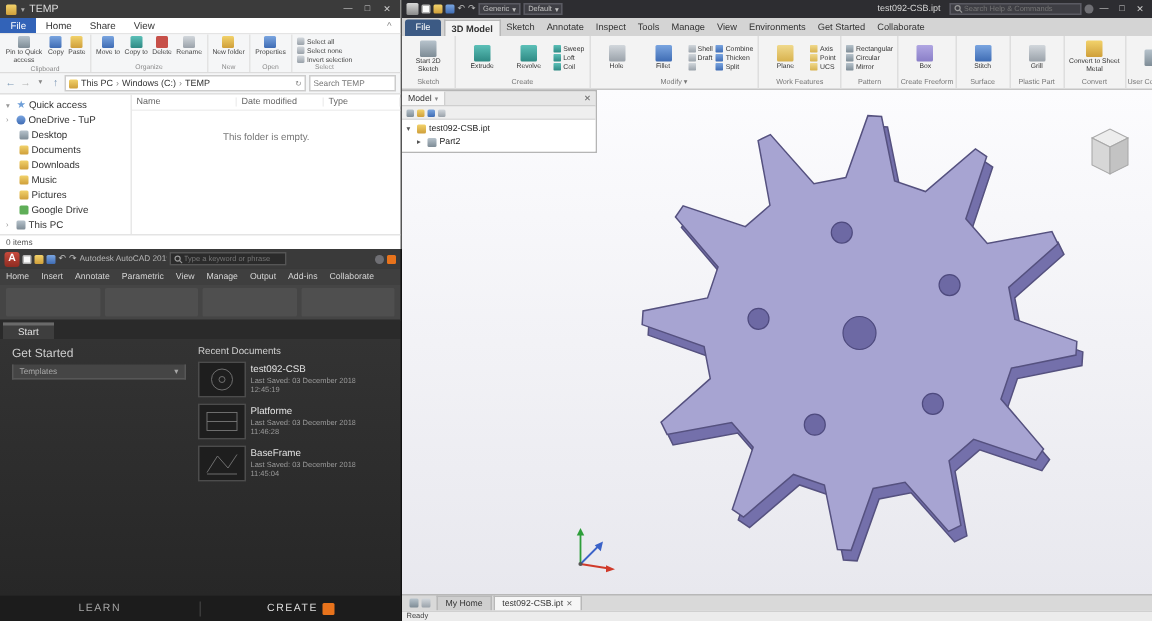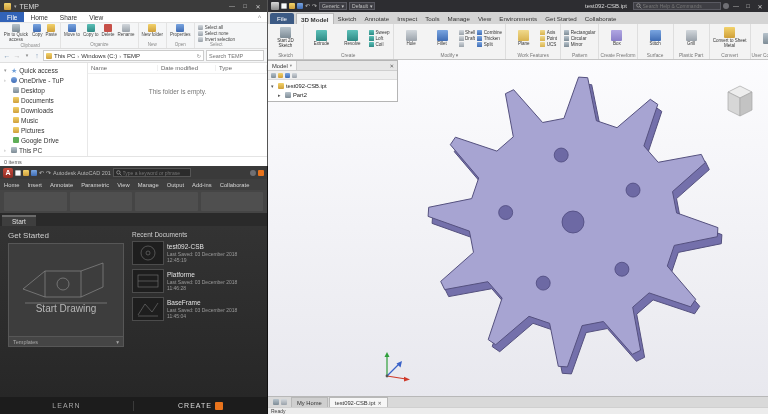--- a/index.html
+++ b/index.html
@@ -344,32 +344,20 @@
       <div class="ghost"></div>
       <div class="ghost"></div>
       <div class="ghost"></div>
     </div>
     <div class="ac-filetabs">
       <span class="ac-filetab">Start</span>
     </div>
     <div class="ac-start">
       <div class="ac-left">
         <div class="ac-h1">Get Started</div>
-        <div class="ac-tile">
-          <svg width="102" height="60">
-            <g fill="none" stroke="#8a8a8a" stroke-width="0.7">
-              <polyline points="8,40 30,22 66,22 66,48 30,48 8,40"></polyline>
-              <polyline points="30,22 30,48"></polyline>
-              <polyline points="66,22 88,14 88,38 66,48"></polyline>
-              <circle cx="48" cy="35" r="6"></circle>
-              <line x1="10" y1="54" x2="92" y2="54"></line>
-            </g>
-          </svg>
-          <span class="start-label">Start Drawing</span>
-        </div>
         <div class="ac-templates">
           <span>Templates</span>
           <span>▾</span>
         </div>
       </div>
       <div class="ac-right">
         <div class="ac-h2">Recent Documents</div>
         <div class="recent">
           <div class="thumb">
             <svg width="30" height="22">

